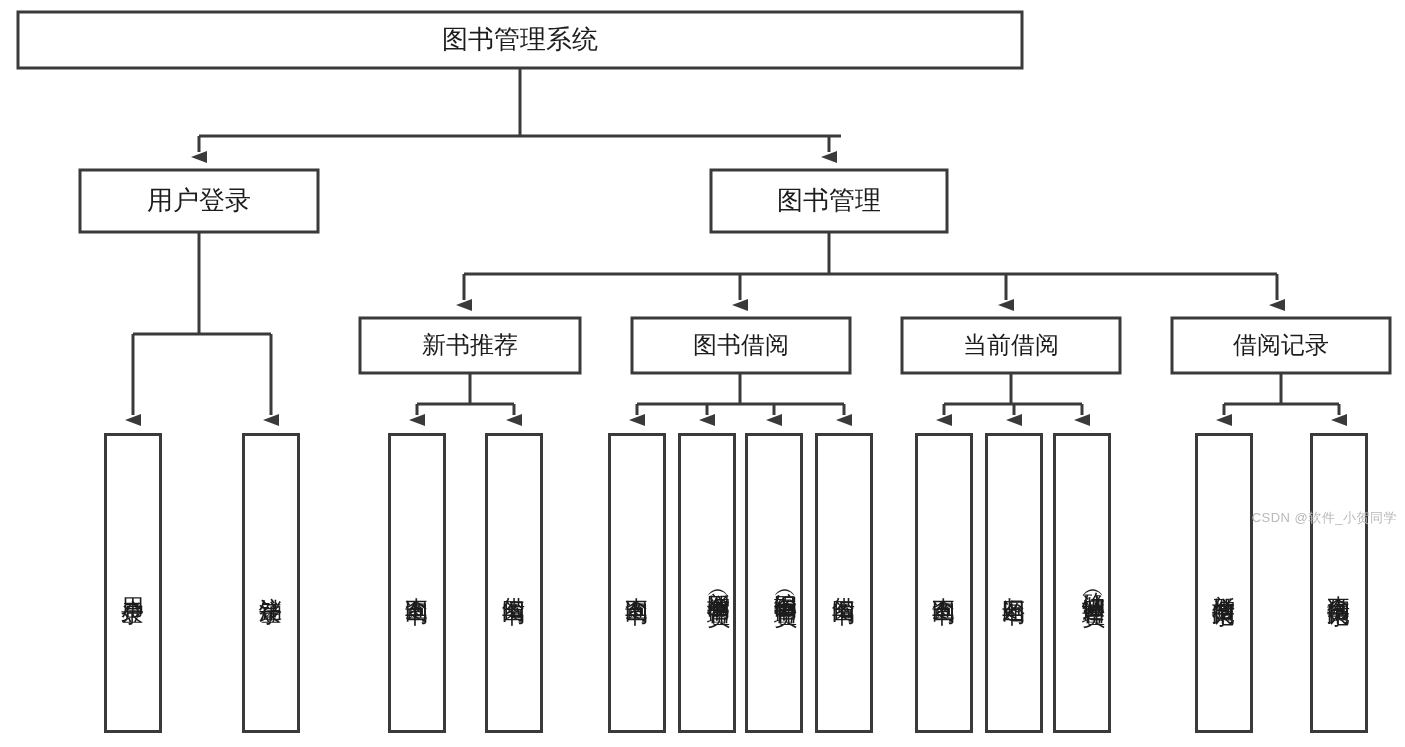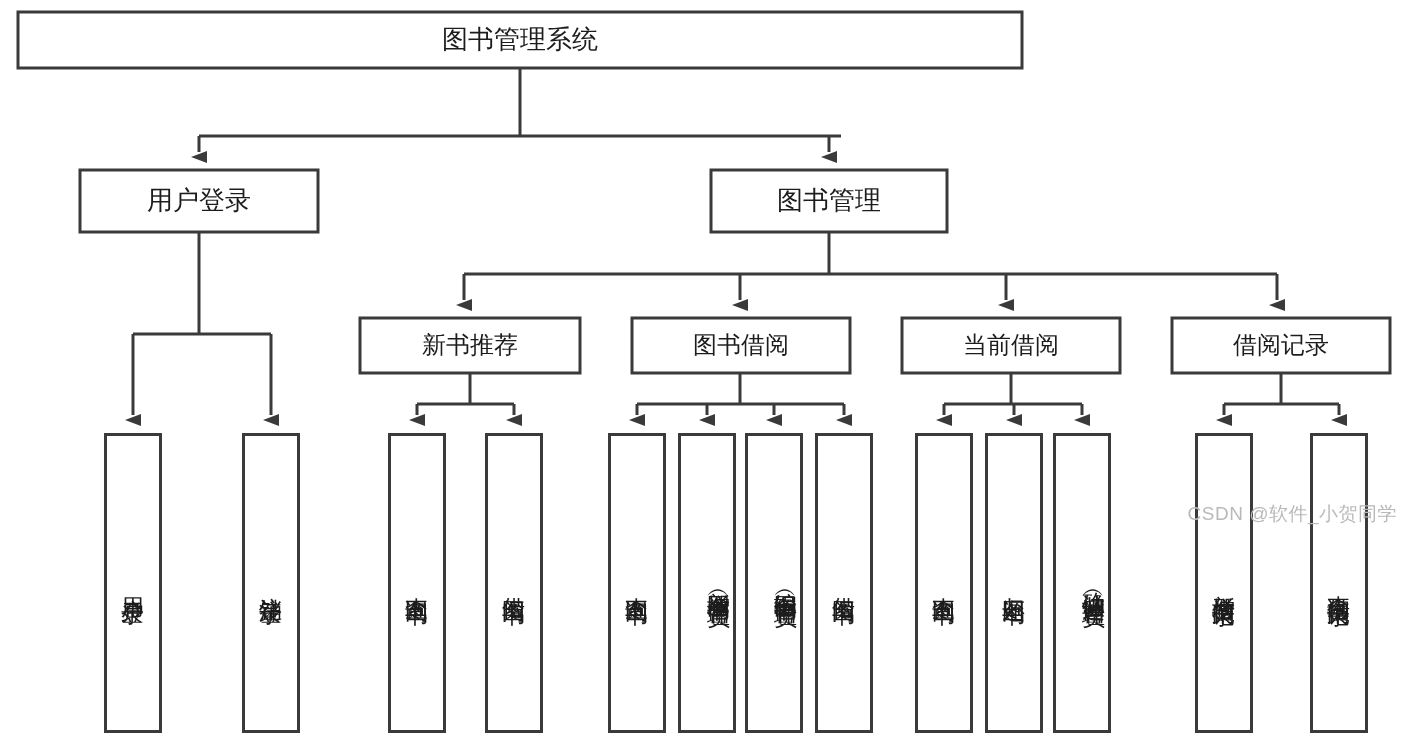--- a/index.html
+++ b/index.html
@@ -69,21 +69,21 @@
     overflow: hidden;
   }
   .vleaf span {
     display: block;
     text-align: center;
   }
   .watermark {
     position: absolute;
     right: 8px;
     bottom: 6px;
-    font-size: 19px;
+    font-size: 13px;
     color: #b9b9b9;
     font-family: "Liberation Sans", "DejaVu Sans", sans-serif;
     white-space: nowrap;
     letter-spacing: 0.5px;
     pointer-events: none;
   }
 </style>
 </head>
 <body>
 

